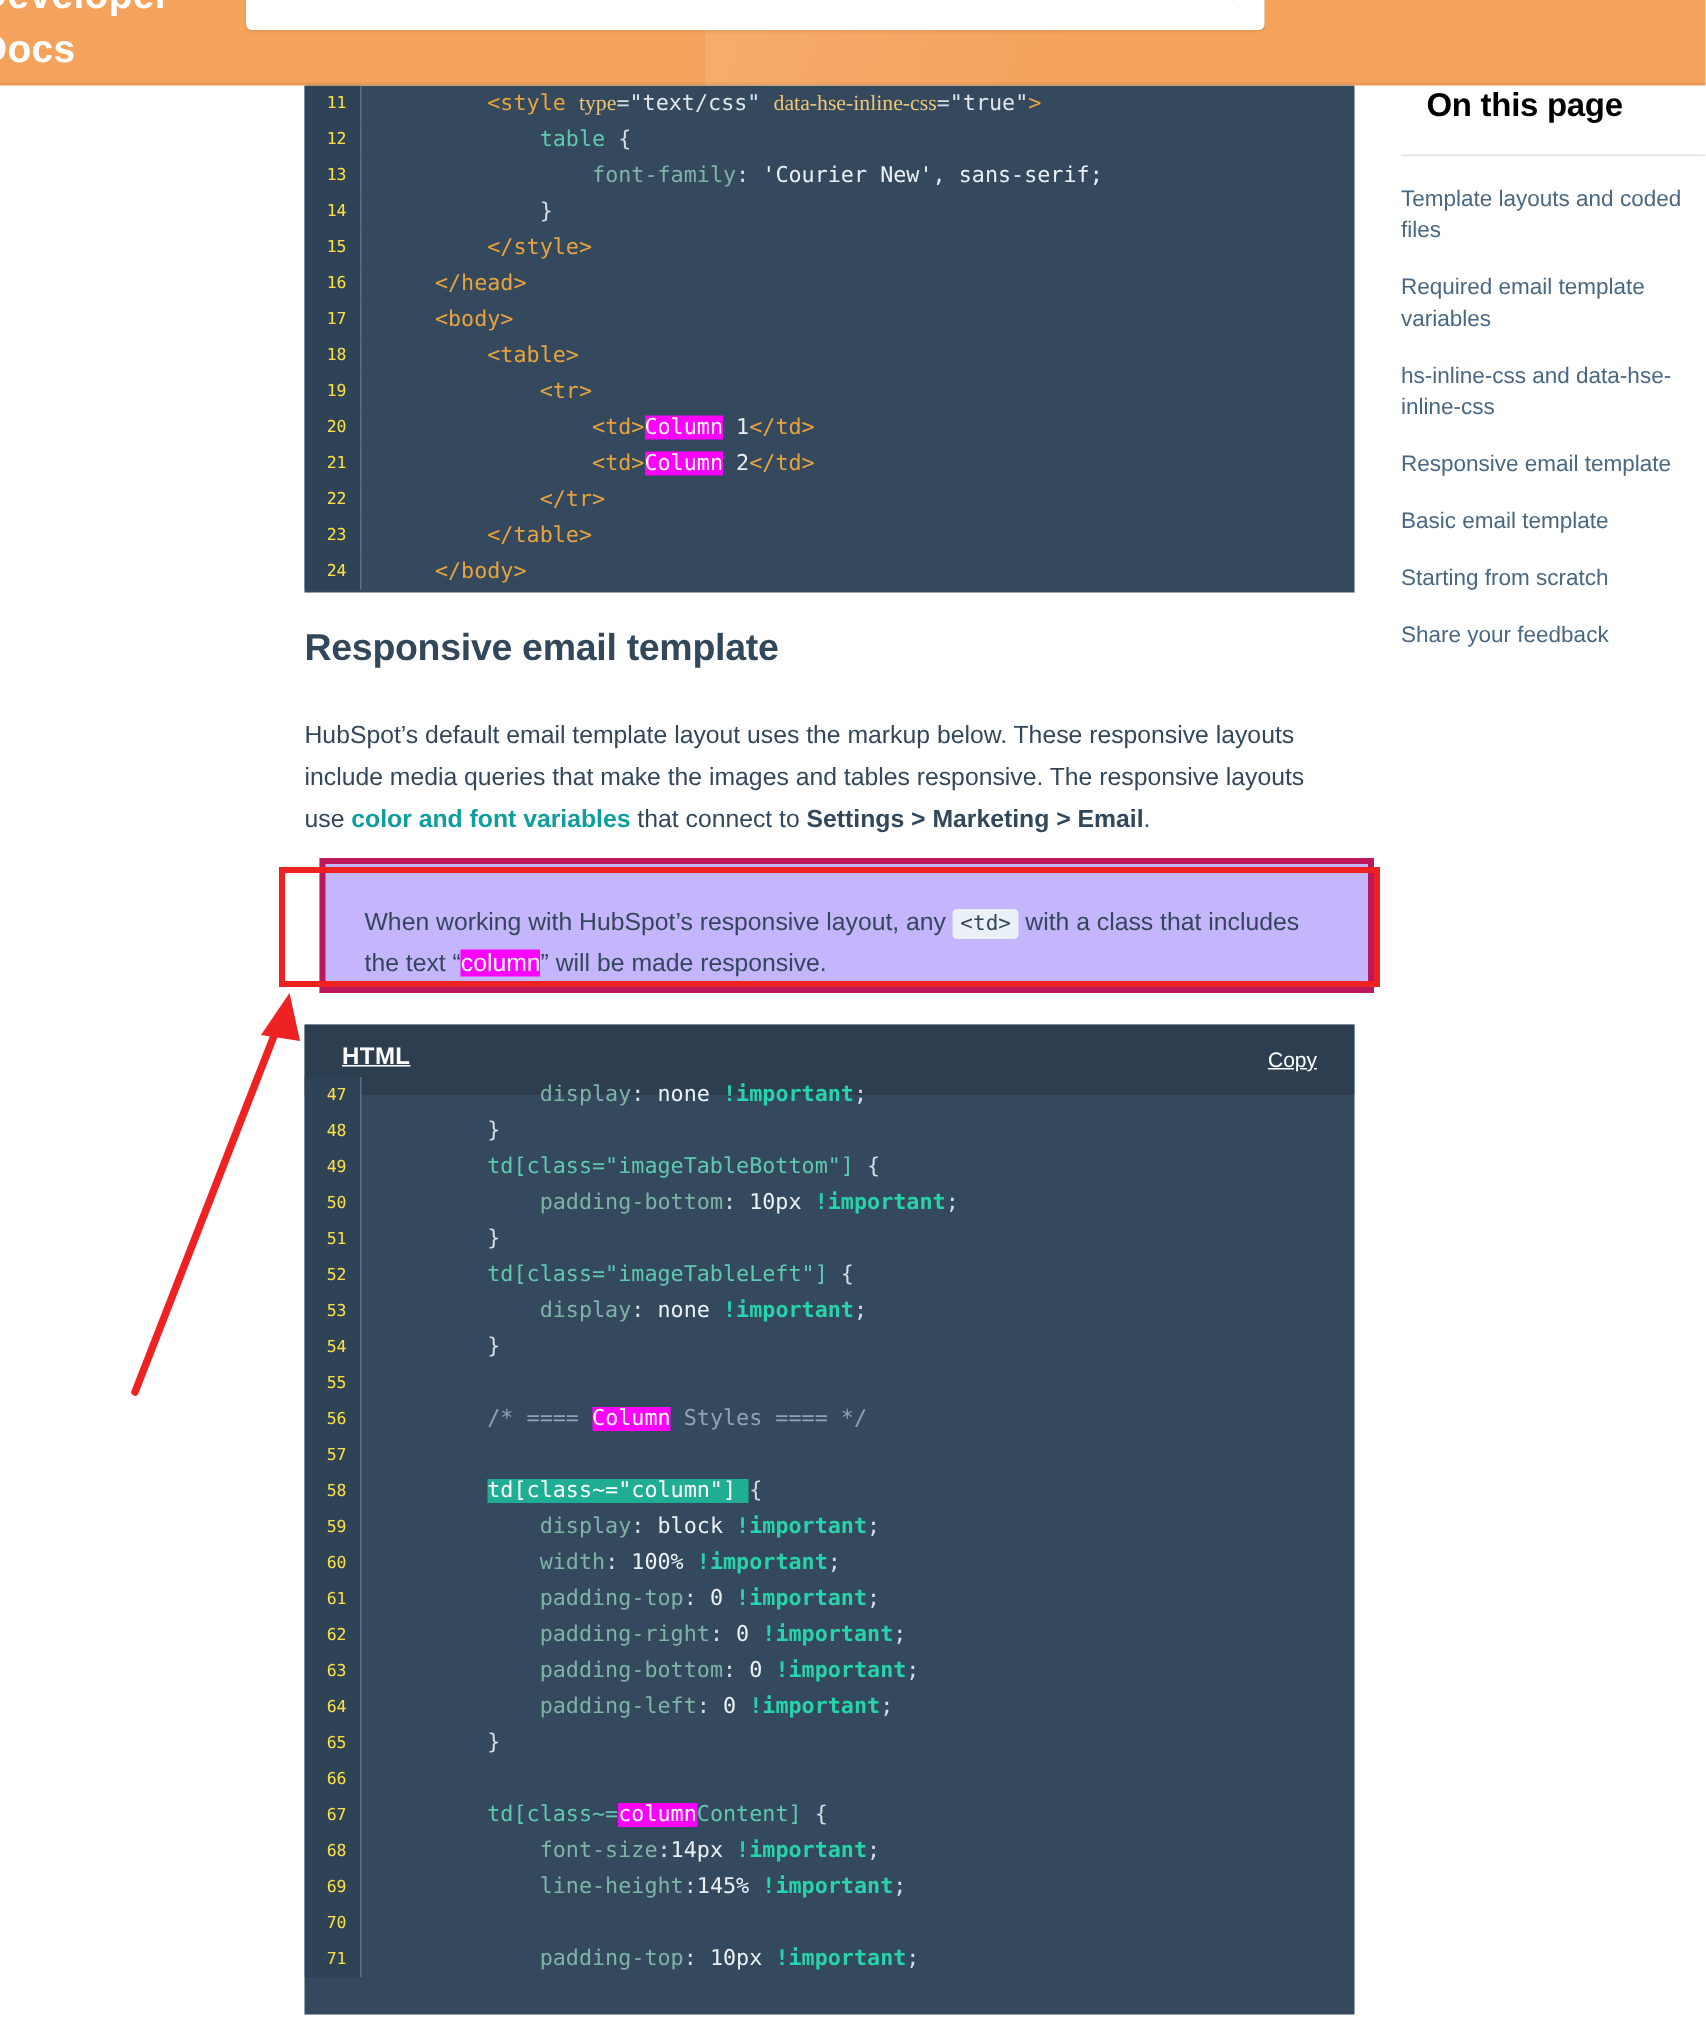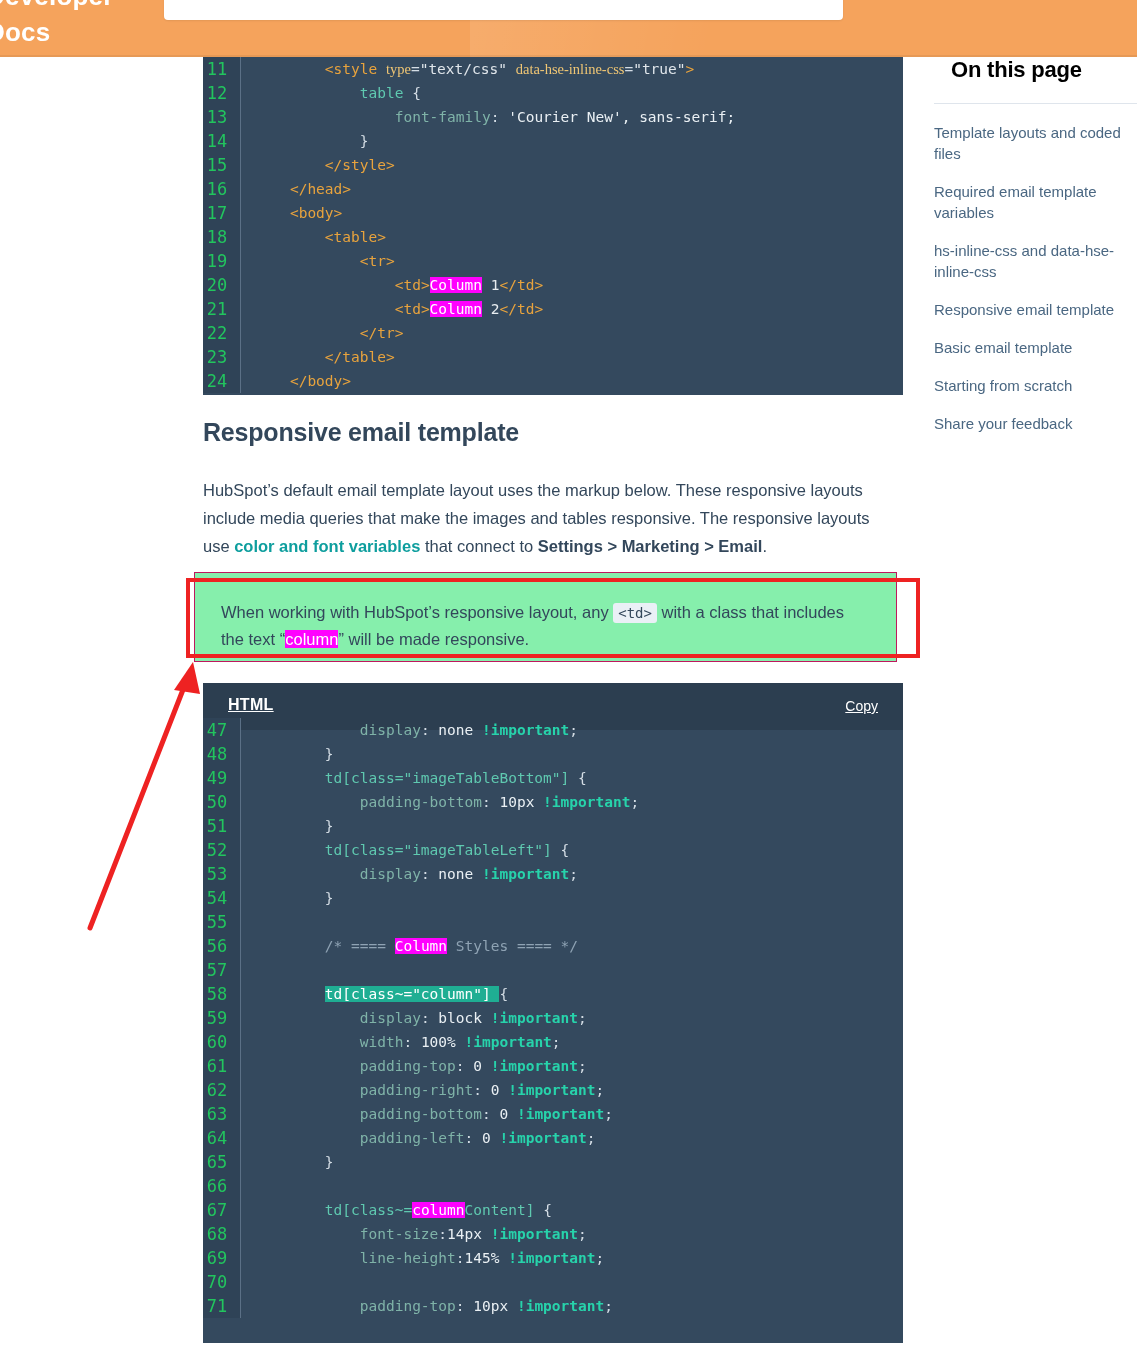--- a/index.html
+++ b/index.html
@@ -66,22 +66,22 @@
     position:absolute; right:25px; top:15px;
     color:#ffffff; font-family:"Liberation Sans", sans-serif;
     font-size:14px; font-weight:400; text-decoration:underline; cursor:pointer;
   }
   .code-body{ position:relative; }
   .code-rows{ display:block; }
   .crow{
     display:flex; height:24px; line-height:24px; white-space:pre;
   }
   .gut{
-    width:38px; min-width:38px; text-align:center; padding-right:9px;
-    color:#22c55e; background:#2f4357; font-size:17px;
+    width:38px; min-width:38px; text-align:right; padding-right:9px;
+    color:#fde047; background:#2f4357; font-size:11px;
     border-right:1px solid #5b7086;
   }
   .ccode{ padding-left:14px; flex:1; overflow:hidden; }
 
   
   .t-tag   { color:#e8a33d;margin-top:12px; }
   .t-attr  { color:#f0c674;font-family:Liberation Serif, serif; }
   .t-str   { color:#e0e6eb; }
   .t-plain { color:#e8edf1; }
   .t-sel   { color:#5fc9b0; }
@@ -100,22 +100,22 @@
   }
   .prose{
     position:absolute; left:203px; top:476px; width:690px;
     font-size:16.5px; line-height:28px; color:#33475b;
   }
   .prose a{ color:#0e9e9e; font-weight:700; text-decoration:none; }
   .prose b{ font-weight:700; color:#33475b; }
 
   
   .callout{
-    position:absolute; left:194px; top:572px; width:703px; height:90px;
-    background:#86efac; border:1px solid #be185d;
+    position:absolute; left:213px; top:572px; width:703px; height:90px;
+    background:#c4b5fd; border:4px solid #be185d;
   }
   .callout-text{
     position:absolute; left:26px; top:26px; width:650px;
     font-size:16.5px; line-height:26px; color:#33475b;
   }
   code.inline{
     background:#eaf0f6; color:#33475b; border-radius:3px;
     font-family:"DejaVu Sans Mono", monospace; font-size:14px;
     padding:2px 5px;
   }

